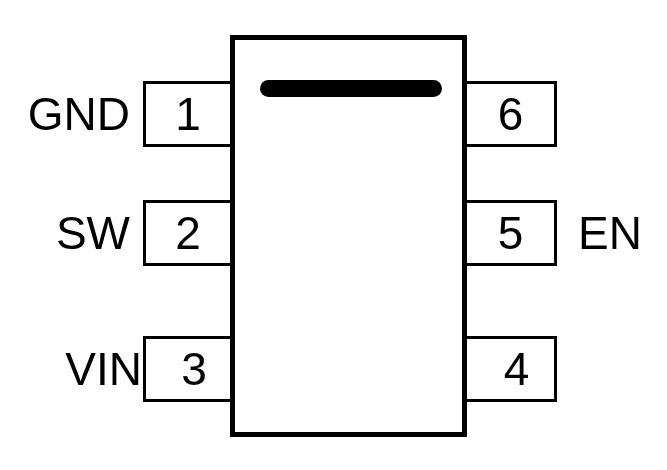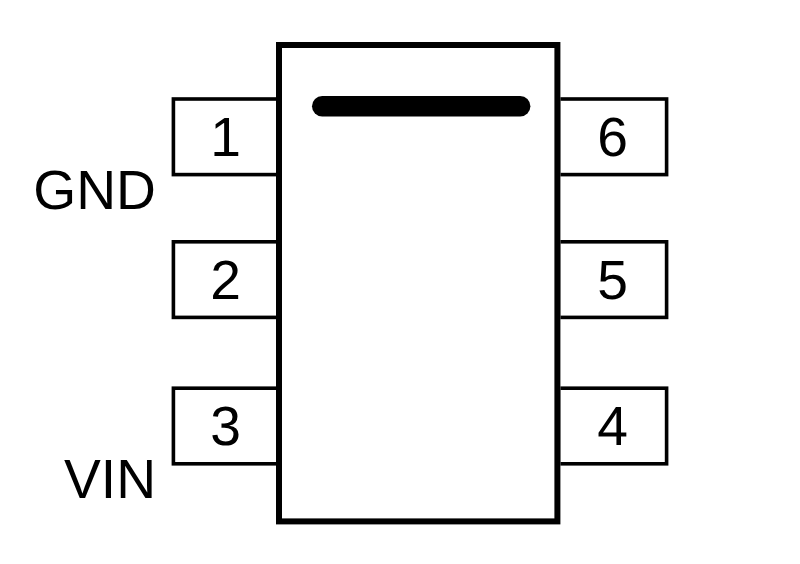--- a/index.html
+++ b/index.html
@@ -59,57 +59,58 @@
   
   .pin-label {
     position: absolute;
     height: 66px;
     display: flex;
     align-items: center;
     font-size: 46px;
     line-height: 1;
     z-index: 1;
     white-space: nowrap;
-    margin-top: 44px;
   }
   .pin-label.side-left  { left: 0;     width: 130px; justify-content: flex-end; }
   .pin-label.side-right { left: 578px; width: 89px;  justify-content: flex-start; }
   
   .row-0 { top: 81px; }
   .row-1 { top: 200px; }
-  .row-2 { top: 322px; }
+  .row-2 { top: 336px; padding-left: 12px; }
 </style>
 </head>
 <body>
 
 <div class="canvas">
 
   <div class="ic-body"></div>
 
   <div class="pin1-bar"></div>
 
   <div class="pin-label side-left row-0">GND</div>
   <div class="pin-box side-left row-0">
     <span>1</span>
   </div>
 
+  <div class="pin-label side-left row-1">SW</div>
   <div class="pin-box side-left row-1">
     <span>2</span>
   </div>
 
   <div class="pin-label side-left row-2">VIN</div>
   <div class="pin-box side-left row-2">
     <span>3</span>
   </div>
 
   <div class="pin-box side-right row-0">
     <span>6</span>
   </div>
 
   <div class="pin-box side-right row-1">
     <span>5</span>
   </div>
+  <div class="pin-label side-right row-1">EN</div>
 
   <div class="pin-box side-right row-2">
     <span>4</span>
   </div>
 
 </div>
 
 </body></html>

